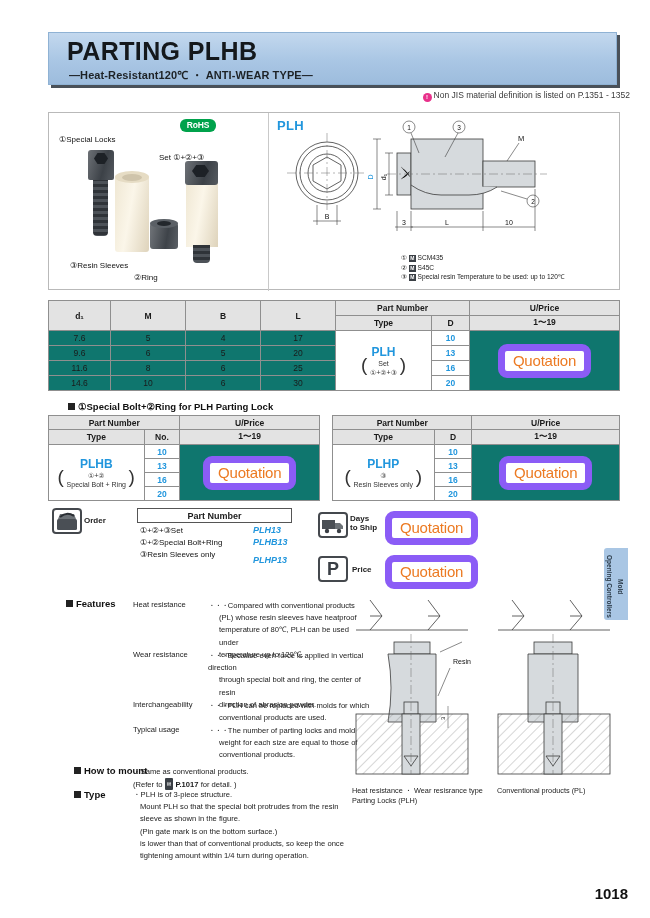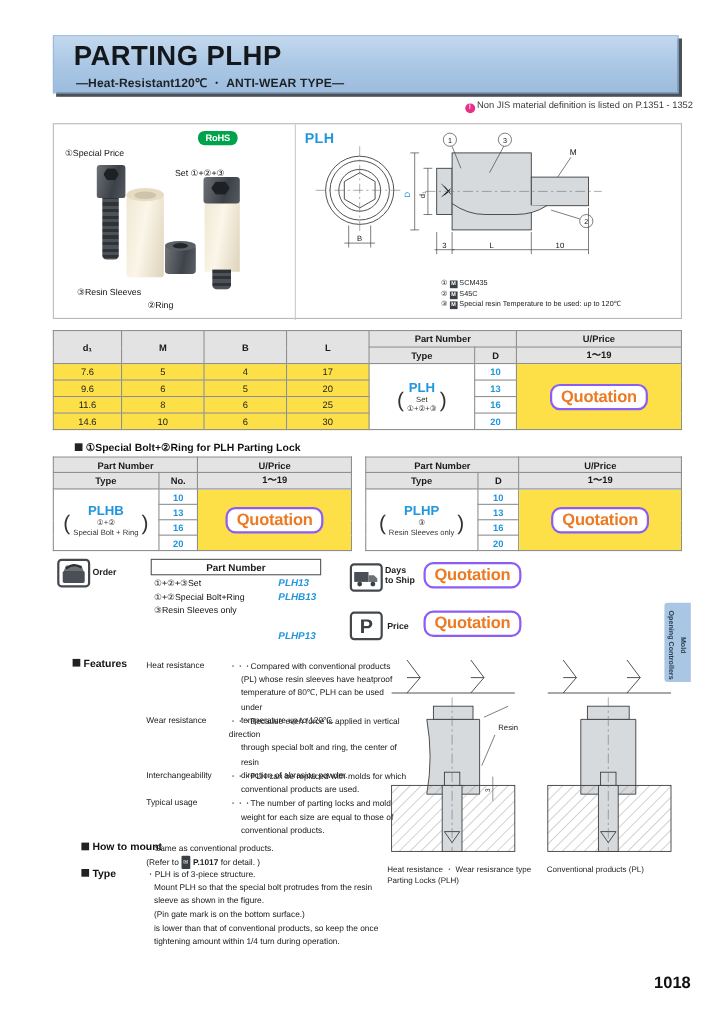--- a/index.html
+++ b/index.html
@@ -61,33 +61,33 @@
   .matnotes { position:absolute; left:352px; top:140px; font-size:6.6px; line-height:9.5px; color:#222; }
   .msq { display:inline-block; width:7px; height:7px; background:#3a3f45; color:#fff; font-size:5px; line-height:7px;
          text-align:center; font-weight:bold; vertical-align:0px; }
 
   
   table { border-collapse:collapse; }
   .maintbl { position:absolute; left:48px; top:300px; width:572px; font-size:8.5px; }
   .maintbl th, .maintbl td { border:1px solid #8f8f8f; text-align:center; }
   .maintbl th { background:#e3e3e3; font-weight:bold; height:15px; }
   .maintbl td { height:15px; }
-  .cyan { background:#fde047; }
+  .cyan { background:#0f766e; }
   .white { background:#ffffff; }
   .bluetxt { color:#2196dd; font-weight:bold; }
 
   .plh-cell { font-size:12px; color:#2196dd; font-weight:bold; }
   .setpar { font-size:7px; color:#333; font-weight:normal; display:inline-block; position:relative; padding:0 9px; line-height:9px;}
   .setpar:before, .setpar:after { position:absolute; top:-1px; font-size:19px; color:#333; font-weight:normal; line-height:14px;}
   .setpar:before { content:"("; left:0; }
   .setpar:after { content:")"; right:0; }
 
   .quote {
-    display:inline-block; border:2px solid #8b5cf6; border-radius:9px; color:#ec7a22;
-    font-weight:bold; font-size:15px; padding:1px 8px 2px 8px; letter-spacing:-0.2px; background:#fff;
+    display:inline-block; border:7px solid #8b5cf6; border-radius:9px; color:#ec7a22;
+    font-weight:normal; font-size:15px; padding:1px 8px 2px 8px; letter-spacing:-0.2px; background:#fff;
   }
   .quote-cell { position:relative; }
 
   
   .sechead { position:absolute; font-size:9.5px; font-weight:bold; color:#111; white-space:nowrap;padding-left:20px; }
   .sq { display:inline-block; width:7px; height:7px; background:#222; margin-right:3px; vertical-align:0px;}
 
   .subtbl { position:absolute; font-size:8.5px; }
   .subtbl th, .subtbl td { border:1px solid #8f8f8f; text-align:center; }
   .subtbl th { background:#e3e3e3; font-weight:bold; height:14px;}
@@ -120,34 +120,34 @@
   .pageno { position:absolute; right:22px; bottom:16px; font-size:15px; font-weight:bold; color:#111; }
 </style>
 </head>
 <body>
 
 <div class="page">
 
   <div class="hdr-wrap">
     <div class="hdr-shadow"></div>
     <div class="hdr-band">
-      <div class="hdr-title">PARTING PLHP</div>
+      <div class="hdr-title">PARTING PLHB</div>
       <div class="hdr-sub">—Heat-Resistant120℃ ・ ANTI-WEAR TYPE—</div>
     </div>
   </div>
   <div class="jis-note">
     <span class="jis-mark">!</span><span>Non JIS material definition is listed on P.1351 - 1352</span>
   </div>
 
   <div class="panel">
     <div class="panel-div"></div>
     <div class="rohs">RoHS</div>
     <div class="plh-lbl">PLH</div>
 
-    <div class="cap cap-bolt">①Special Price</div>
+    <div class="cap cap-bolt">①Special Locks</div>
     <div class="cap cap-set">Set ①+②+③</div>
     <div class="cap cap-sleeve">③Resin Sleeves</div>
     <div class="cap cap-ring">②Ring</div>
 
     <div class="ph bolt-shank"></div>
     <div class="ph bolt-head"></div>
     <div class="ph bolt-hex"></div>
     <div class="ph sleeve1"></div>
     <div class="ph sleeve1-top"></div>
     <div class="ph sleeve1-hole"></div>
@@ -395,21 +395,21 @@
     <span>①+②+③Set</span>
   </div>
   <div class="ordrow ordcode" style="left:253px; top:525px;">PLH13</div>
   <div class="ordrow" style="left:140px; top:538px;">
     <span>①+②Special Bolt+Ring</span>
   </div>
   <div class="ordrow ordcode" style="left:253px; top:537px;">PLHB13</div>
   <div class="ordrow" style="left:140px; top:550px;">
     <span>③Resin Sleeves only</span>
   </div>
-  <div class="ordrow ordcode" style="left:253px; top:573px;">PLHP13</div>
+  <div class="ordrow ordcode" style="left:253px; top:555px;">PLHP13</div>
 
   <div class="icobox" style="left:318px; top:512px;">
     <svg width="26" height="22" viewBox="0 0 26 22">
       <rect x="2" y="6" width="13" height="9" fill="#4a4f55"></rect>
       <path d="M15,9 L20,9 L23,12 L23,15 L15,15 Z" fill="#6c7277"></path>
       <circle cx="7" cy="17" r="2.2" fill="#3a3f45"></circle>
       <circle cx="19" cy="17" r="2.2" fill="#3a3f45"></circle>
     </svg>
   </div>
   <div class="icolbl" style="left:350px; top:514px;">

